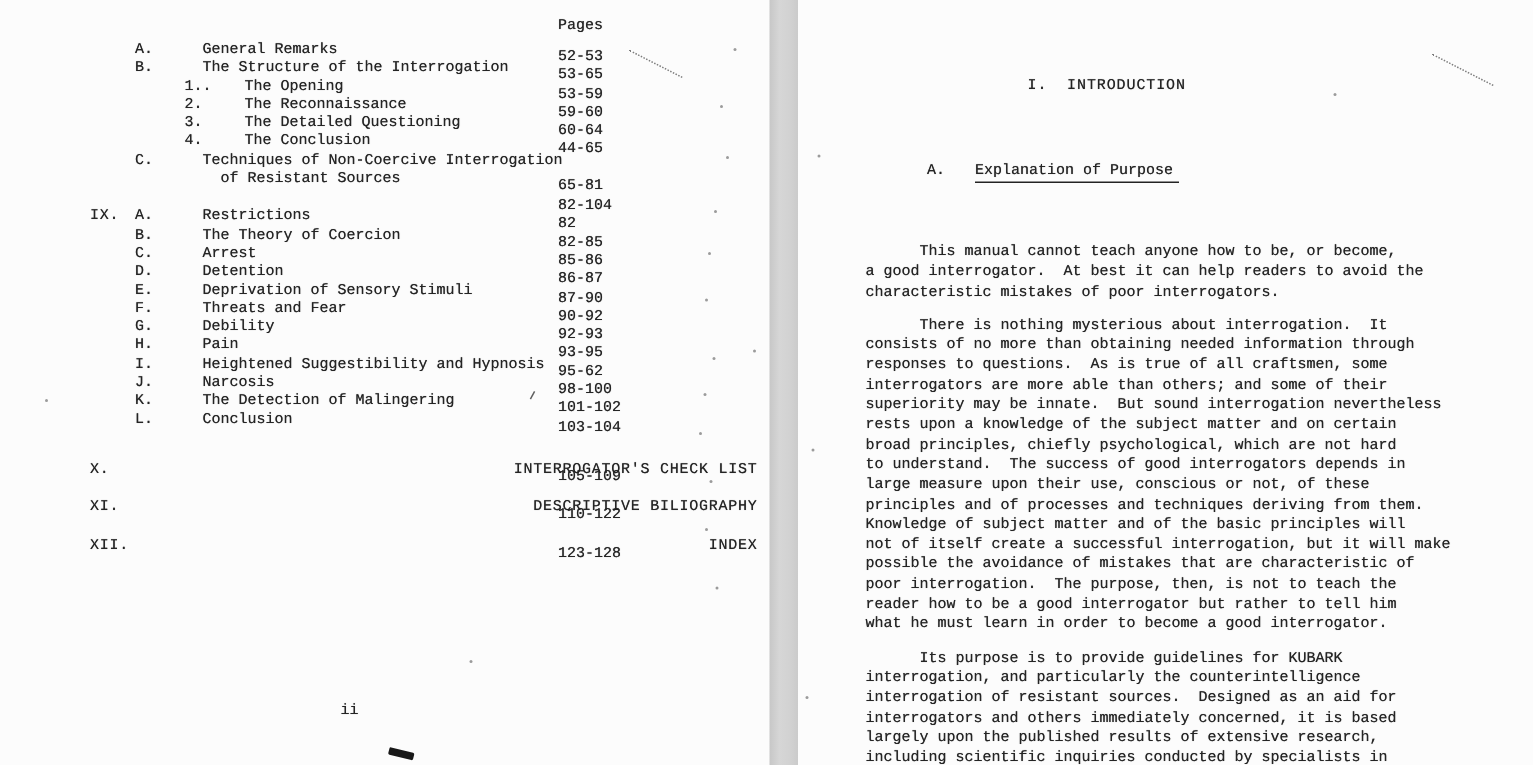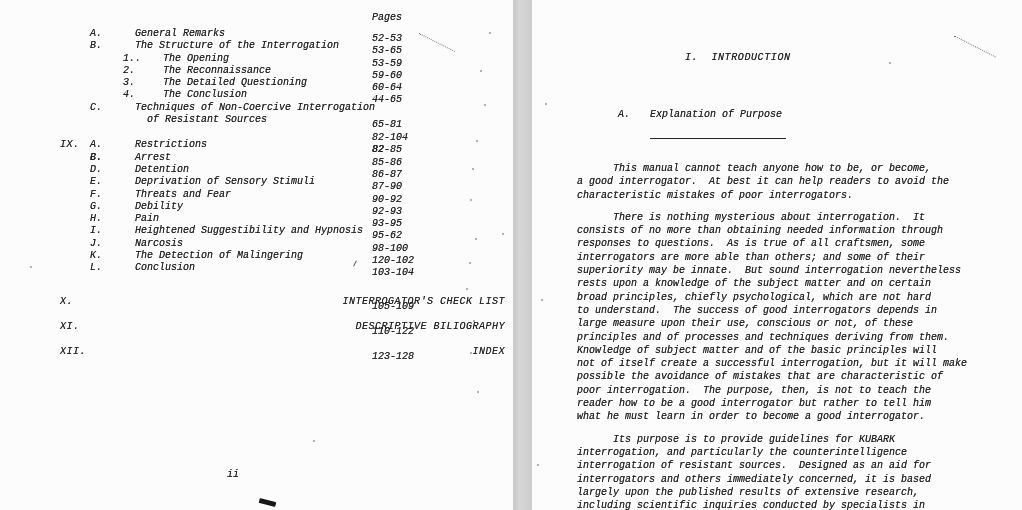--- a/index.html
+++ b/index.html
@@ -5,21 +5,20 @@
   html,body{margin:0;padding:0;background:#ffffff;}
   .canvas{
     position:relative;
     width:1022px;height:510px;
     overflow:hidden;
     background:#fcfcfc;
     font-family:"Liberation Mono","DejaVu Sans Mono",monospace;
     font-size:10px;
     color:#242424;
     text-shadow:0 0 .45px rgba(30,30,30,.75);
-    font-style:italic;
   }
   
   .gutter{
     position:absolute;left:513px;top:0;width:19px;height:510px;
     background:linear-gradient(90deg,#c7c7c7,#d6d6d6 35%,#d2d2d2 70%,#cbcbcb);
   }
   
   .page-left{position:absolute;left:0;top:0;width:513px;height:510px;}
   .pages-header{position:absolute;left:372px;top:12px;}
   .toc{position:absolute;left:0;top:28px;width:505px;}
@@ -34,21 +33,21 @@
   .row.roman .lbl{left:60px;}
   .row.roman .txt{margin-left:98px;}
   .row.part{margin-top:13px;text-align:right;}
   .row.part .txt, .row.part .lbl{letter-spacing:.5px;}
   .row.gap-lg{margin-top:21px;}
   .page-footer{position:absolute;left:227px;top:469px;}
   
   .page-right{position:absolute;left:532px;top:0;width:490px;height:510px;}
   .section-title{position:absolute;left:153px;top:52px;white-space:pre;letter-spacing:.6px;}
   .subsection{position:absolute;left:50px;top:98px;white-space:pre;}
-  .subsection .sub-title{margin-left:20px;border-bottom:1px solid #242424;padding-bottom:18px;padding-right:4px;}
+  .subsection .sub-title{margin-left:20px;border-bottom:1px solid #242424;padding-bottom:1px;padding-right:4px;}
   .body-text{position:absolute;left:45px;top:134px;width:410px;margin-top:28px;}
   .body-text p{margin:0 0 9px 0;white-space:pre-wrap;line-height:13.3px;text-indent:36px;}
   
   .spk{position:absolute;width:2px;height:2px;background:#9b9b9b;border-radius:50%;}
   .hairline{position:absolute;border-top:1px dotted #7d7d7d;transform:rotate(27deg);}
   .slash{position:absolute;width:6px;border-top:1.5px solid #606060;transform:rotate(-62deg);}
   .wedge{position:absolute;left:259px;top:500px;width:17px;height:5px;background:#181818;transform:rotate(14deg);border-radius:1px;}
 </style>
 </head>
 <body>
@@ -98,20 +97,21 @@
           <span class="lbl">IX.</span>
           <span class="pg">82-104</span>
         </div>
         <div class="row letter">
           <span class="lbl">A.</span>
           <span class="txt">Restrictions</span>
           <span class="pg">82</span>
         </div>
         <div class="row letter">
           <span class="lbl">B.</span>
+          <span class="txt">The Theory of Coercion</span>
           <span class="pg">82-85</span>
         </div>
         <div class="row letter">
           <span class="lbl">C.</span>
           <span class="txt">Arrest</span>
           <span class="pg">85-86</span>
         </div>
         <div class="row letter">
           <span class="lbl">D.</span>
           <span class="txt">Detention</span>
@@ -143,21 +143,21 @@
           <span class="pg">95-62</span>
         </div>
         <div class="row letter">
           <span class="lbl">J.</span>
           <span class="txt">Narcosis</span>
           <span class="pg">98-100</span>
         </div>
         <div class="row letter">
           <span class="lbl">K.</span>
           <span class="txt">The Detection of Malingering</span>
-          <span class="pg">120-102</span>
+          <span class="pg">101-102</span>
         </div>
         <div class="row letter">
           <span class="lbl">L.</span>
           <span class="txt">Conclusion</span>
           <span class="pg">103-104</span>
         </div>
         <div class="row roman part gap-lg">
           <span class="lbl">X.</span>
           <span class="txt">INTERROGATOR'S CHECK LIST</span>
           <span class="pg">105-109</span>

